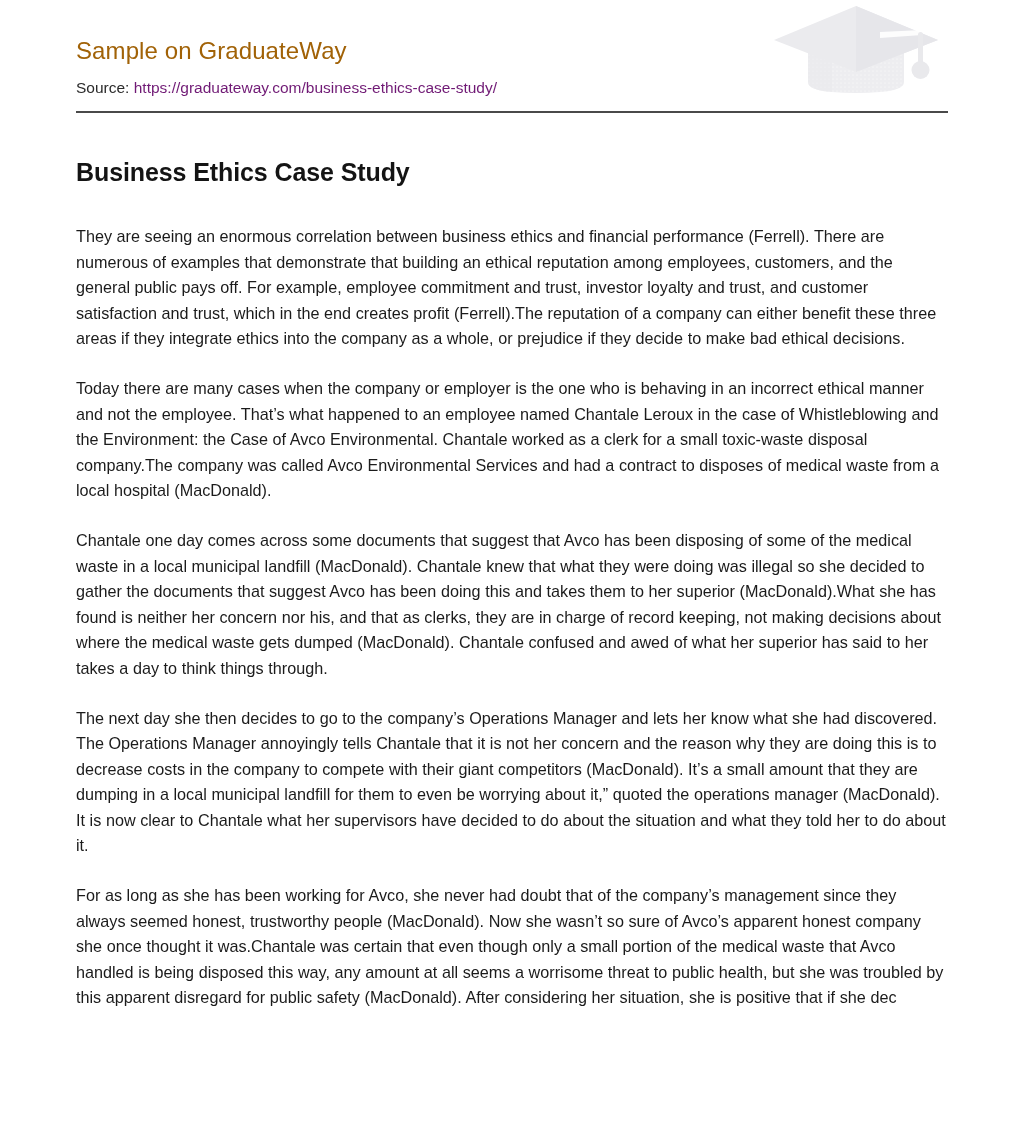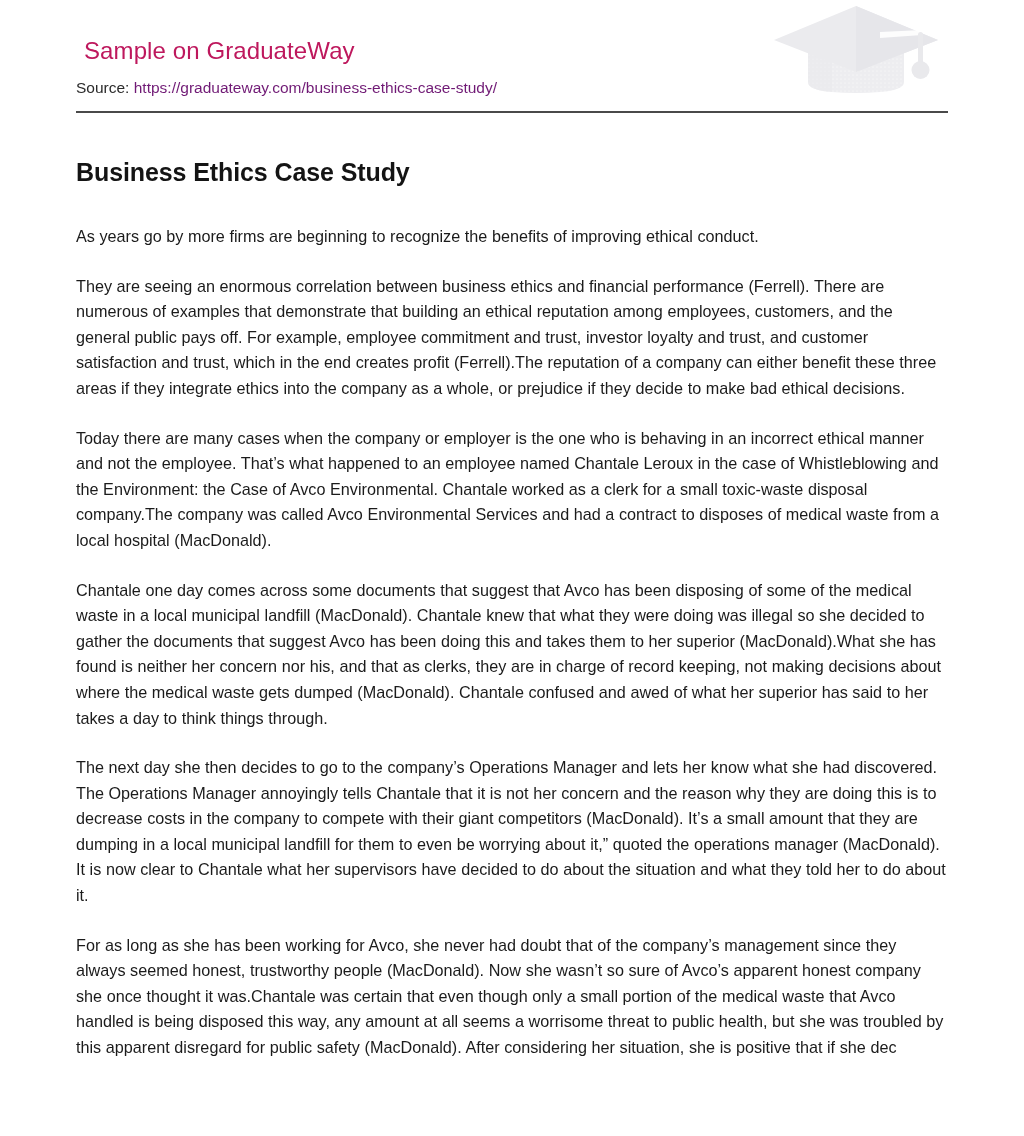--- a/index.html
+++ b/index.html
@@ -28,23 +28,23 @@
   .doc-header {
     position: relative;
     padding-top: 36px;
     height: 104px;
     box-sizing: border-box;
   }
 
   .brand-title {
     font-size: 24px;
     font-weight: 400;
-    color: #be185d;
+    color: #a16207;
     line-height: 1.25;
-    margin: 0 0 12px 8px;
+    margin: 0 0 12px 0;
     letter-spacing: 0.1px;
   }
 
   .source-line {
     font-size: 15.5px;
     line-height: 1.3;
     margin: 0;
     white-space: nowrap;
   }
   .source-label {
@@ -141,21 +141,20 @@
         <circle cx="148.5" cy="68" r="9" fill="#e9e9ec"></circle>
       </svg>
     </div>
 
     <hr class="divider">
   </div>
 
   <h2 class="doc-title">Business Ethics Case Study</h2>
 
   <div class="doc-body">
-    <p class="para">As years go by more firms are beginning to recognize the benefits of improving ethical conduct.</p>
     <p class="para">They are seeing an enormous correlation between business ethics and financial performance (Ferrell). There are numerous of examples that demonstrate that building an ethical reputation among employees, customers, and the general public pays off. For example, employee commitment and trust, investor loyalty and trust, and customer satisfaction and trust, which in the end creates profit (Ferrell).The reputation of a company can either benefit these three areas if they integrate ethics into the company as a whole, or prejudice if they decide to make bad ethical decisions.</p>
     <p class="para">Today there are many cases when the company or employer is the one who is behaving in an incorrect ethical manner and not the employee. That’s what happened to an employee named Chantale Leroux in the case of Whistleblowing and the Environment: the Case of Avco Environmental. Chantale worked as a clerk for a small toxic-waste disposal company.The company was called Avco Environmental Services and had a contract to disposes of medical waste from a local hospital (MacDonald).</p>
     <p class="para">Chantale one day comes across some documents that suggest that Avco has been disposing of some of the medical waste in a local municipal landfill (MacDonald). Chantale knew that what they were doing was illegal so she decided to gather the documents that suggest Avco has been doing this and takes them to her superior (MacDonald).What she has found is neither her concern nor his, and that as clerks, they are in charge of record keeping, not making decisions about where the medical waste gets dumped (MacDonald). Chantale confused and awed of what her superior has said to her takes a day to think things through.</p>
     <p class="para">The next day she then decides to go to the company’s Operations Manager and lets her know what she had discovered. The Operations Manager annoyingly tells Chantale that it is not her concern and the reason why they are doing this is to decrease costs in the company to compete with their giant competitors (MacDonald). It’s a small amount that they are dumping in a local municipal landfill for them to even be worrying about it,” quoted the operations manager (MacDonald). It is now clear to Chantale what her supervisors have decided to do about the situation and what they told her to do about it.</p>
     <p class="para">For as long as she has been working for Avco, she never had doubt that of the company’s management since they always seemed honest, trustworthy people (MacDonald). Now she wasn’t so sure of Avco’s apparent honest company she once thought it was.Chantale was certain that even though only a small portion of the medical waste that Avco handled is being disposed this way, any amount at all seems a worrisome threat to public health, but she was troubled by this apparent disregard for public safety (MacDonald). After considering her situation, she is positive that if she dec</p>
   </div>
 
 </div>
 
 </body></html>

